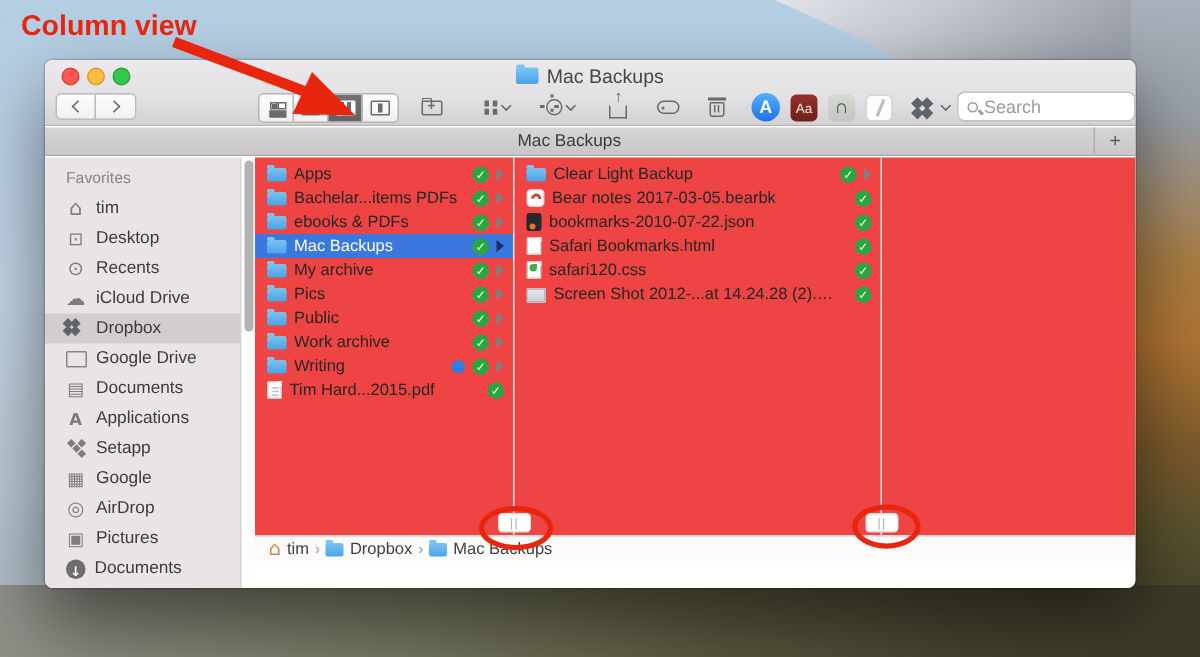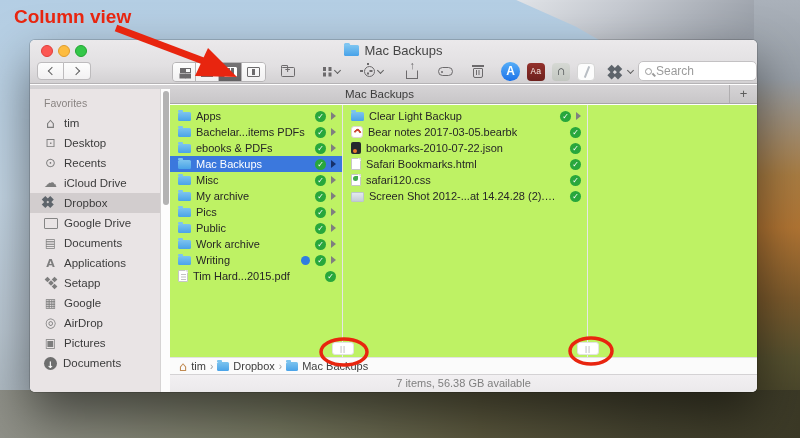--- a/index.html
+++ b/index.html
@@ -68,40 +68,40 @@
   .g-share { width:12px; height:9px; border:1.5px solid #6c6a6c; border-top-color:transparent; position:relative; margin-top:6px; }
   .g-share::before { content:"↑"; position:absolute; top:-11px; left:2.5px; font-size:11px; line-height:11px; color:#6c6a6c; }
   .g-tag { width:15px; height:9px; border:1.5px solid #6c6a6c; border-radius:5px; position:relative; }
   .g-tag::before { content:""; position:absolute; left:2px; top:2.5px; width:2px; height:2px; border-radius:50%; background:#6c6a6c; }
   .g-trash { width:10px; height:10px; border:1.5px solid #6c6a6c; border-top-width:1px; border-radius:1px 1px 2px 2px; position:relative; margin-top:3px; }
   .g-trash::before { content:""; position:absolute; top:-4px; left:-2.5px; width:12px; height:1.5px; background:#6c6a6c; }
   .g-trash::after { content:""; position:absolute; left:2px; top:1px; width:1px; height:5px; background:#6c6a6c; box-shadow:2.5px 0 0 #6c6a6c; }
 
   .app { border-radius:4px; text-align:center; }
   .app.appstore { width:19px; height:19px; border-radius:50%; background:linear-gradient(#56aef8,#1d73e9); color:#fff; font-weight:700; font-size:12px; line-height:19px; }
-  .app.dict { width:18px; height:18px; background:linear-gradient(#93312c,#6d201d); color:#f4e8e3; font-size:9px; line-height:18px;font-family:Liberation Mono, monospace; }
+  .app.dict { width:18px; height:18px; background:linear-gradient(#93312c,#6d201d); color:#f4e8e3; font-size:9px; line-height:18px; }
   .app.arch { width:18px; height:18px; background:linear-gradient(#d6d9d4,#c2c6c0); color:#44484b; font-size:13px; line-height:16px; font-weight:700; }
   .app.pen { width:18px; height:18px; background:#fcfcfc; border:1px solid #d5d5d5; position:relative; }
   .app.pen::before { content:""; position:absolute; left:8px; top:2px; width:2px; height:12px; background:#b8bdc3; transform:rotate(22deg); }
   .dbx-glyph { display:inline-block; width:6px; height:6px; background:#5e646b; transform:rotate(45deg); box-shadow:-4.5px 4.5px 0 #5e646b, 4.5px 4.5px 0 #5e646b, 0 9px 0 #5e646b; margin:-6px 4px 0 2px; }
 
   .search { position:absolute; left:608px; top:0; width:119px; height:20px; background:#fff; border:1px solid #c3c1c3; border-radius:5px; display:flex; align-items:center; padding:0 6px; gap:4px; }
   .g-mag { width:7px; height:7px; border:1.5px solid #9a9a9a; border-radius:50%; position:relative; flex:0 0 auto; }
   .g-mag::after { content:""; position:absolute; left:5.5px; top:5.5px; width:4px; height:1.5px; background:#9a9a9a; transform:rotate(45deg); }
   .search input { border:none; outline:none; width:100%; font-size:12px; color:#444; background:transparent; }
   .search input::placeholder { color:#9b9b9b; }
 
   
   .tabbar { position:absolute; top:45px; left:0; right:0; height:19px;
     background:linear-gradient(#d6d4d6,#c8c6c8); border-bottom:1px solid #a8a6a8; display:flex; }
   .tab { flex:1; text-align:center; font-size:11.5px; color:#3c3c3c; line-height:18px; }
   .newtab { width:28px; border-left:1px solid #b0aeb0; text-align:center; font-size:13px; color:#5c5c5c; line-height:17px; }
 
   
-  .sidebar { position:absolute; left:0; top:49px; bottom:0; width:140px; background:#e9e4e5; }
+  .sidebar { position:absolute; left:0; top:65px; bottom:0; width:140px; background:#e9e4e5; }
   .sb-header { margin:8px 0 4px 14px; font-size:10.5px; color:#8a8482; }
   .srow { height:20px; display:flex; align-items:center; gap:6px; padding-left:13px; font-size:11.5px; color:#3c3c3c; }
   .srow.sel { background:#d2cdce; }
   .sic { width:15px; height:14px; text-align:center; color:#7d7d7d; font-size:12px; line-height:14px; flex:0 0 auto; position:relative; font-family:"DejaVu Sans",sans-serif; }
   .sic.home::before { content:"⌂"; font-size:14px; }
   .sic.desktop::before { content:"⊡"; }
   .sic.recents::before { content:"⊙"; font-size:13px; }
   .sic.icloud::before { content:"☁"; font-size:13px; }
   .sic.dropbox::before { content:""; display:block; width:4.5px; height:4.5px; background:#5e646b; transform:rotate(45deg); margin:1px auto 0; box-shadow:-3.5px 3.5px 0 #5e646b, 3.5px 3.5px 0 #5e646b, 0 7px 0 #5e646b; }
   .sic.gdrive::before { content:""; display:block; width:12px; height:9px; border:1.2px solid #858585; border-radius:1px; margin:2px auto 0; }
@@ -109,21 +109,21 @@
   .sic.applications::before { content:"A"; font-weight:700; font-size:11px; }
   .sic.setapp::before { content:""; display:block; width:4px; height:4px; background:#7d7d7d; transform:rotate(45deg); margin:5px auto 0; box-shadow:-5px 0 0 #7d7d7d, 5px 0 0 #7d7d7d, 0 -5px 0 #7d7d7d; }
   .sic.movies::before { content:"▦"; }
   .sic.airdrop::before { content:"◎"; font-size:13px; }
   .sic.pictures::before { content:"▣"; }
   .sic.downloads { width:13px; height:13px; margin-left:1px; border-radius:50%; background:#6e6e6e; }
   .sic.downloads::before { content:"↓"; color:#fff; font-size:9px; line-height:13px; font-weight:700; }
   .sb-scroll { position:absolute; right:0; top:0; bottom:0; width:10px; background:#fdfdfd; border-left:1px solid #d6d4d4; }
   .sb-thumb { position:absolute; left:1.5px; top:2px; width:6px; height:114px; border-radius:3px; background:#b3b3b3; }
 
-  .browse { position:absolute; left:140px; right:0; top:65px; bottom:35px; background:#bef264; display:flex; }
+  .browse { position:absolute; left:140px; right:0; top:65px; bottom:35px; background:#ef4444; display:flex; }
   .fcol { position:relative; height:100%; border-right:1px solid #e6e6e6; padding-top:3px; }
   .fcol.c1 { width:173px; }
   .fcol.c2 { width:245px; }
   .fcol.c3 { flex:1; border-right:none; }
   .frow { height:16px; display:flex; align-items:center; gap:5px; padding:0 6px 0 8px; font-size:11px; color:#262626; white-space:nowrap; }
   .frow .fname { overflow:hidden; text-overflow:ellipsis; flex:0 1 auto; }
   .frow .sp { flex:1; }
   .frow.sel { background:#3b78dd; color:#fff; }
   .ficon { width:13px; height:9.5px; background:linear-gradient(#7cc3ee,#4aa3e8); border-radius:1.5px; position:relative; margin-top:1px; flex:0 0 auto; }
   .ficon::before { content:""; position:absolute; top:-2px; left:0; width:5px; height:2px; background:#7cc3ee; border-radius:1px 1px 0 0; }
@@ -337,27 +337,20 @@
         </div>
         <div class="frow sel">
           <span class="ficon"></span>
           <span class="fname">Mac Backups</span>
           <span class="sp"></span>
           <span class="badge"></span>
           <span class="disc"></span>
         </div>
         <div class="frow">
           <span class="ficon"></span>
-          <span class="fname">Misc</span>
-          <span class="sp"></span>
-          <span class="badge"></span>
-          <span class="disc"></span>
-        </div>
-        <div class="frow">
-          <span class="ficon"></span>
           <span class="fname">My archive</span>
           <span class="sp"></span>
           <span class="badge"></span>
           <span class="disc"></span>
         </div>
         <div class="frow">
           <span class="ficon"></span>
           <span class="fname">Pics</span>
           <span class="sp"></span>
           <span class="badge"></span>
@@ -445,21 +438,20 @@
       <span class="pb-item">
         <span class="ficon"></span>
         <span>Dropbox</span>
       </span>
       <span class="pb-sep">›</span>
       <span class="pb-item">
         <span class="ficon"></span>
         <span>Mac Backups</span>
       </span>
     </div>
-  <div class="statusbar">7 items, 56.38 GB available</div>
 </div>
 
 <svg class="overlay" width="800" height="438">
   <text x="14" y="23" font-size="19" font-weight="bold" font-family="Liberation Sans, DejaVu Sans, sans-serif" fill="#e8250f">Column view</text>
   <line x1="116" y1="28" x2="206" y2="62" stroke-width="7" stroke="#e8250f"></line>
   <polygon points="237,77 195,76 208,48" fill="#e8250f"></polygon>
   <ellipse cx="344" cy="352" rx="23" ry="13" fill="none" stroke-width="3.5" stroke="#e8250f"></ellipse>
   <ellipse cx="591" cy="351" rx="21" ry="13" fill="none" stroke-width="3.5" stroke="#e8250f"></ellipse>
 </svg>
 

